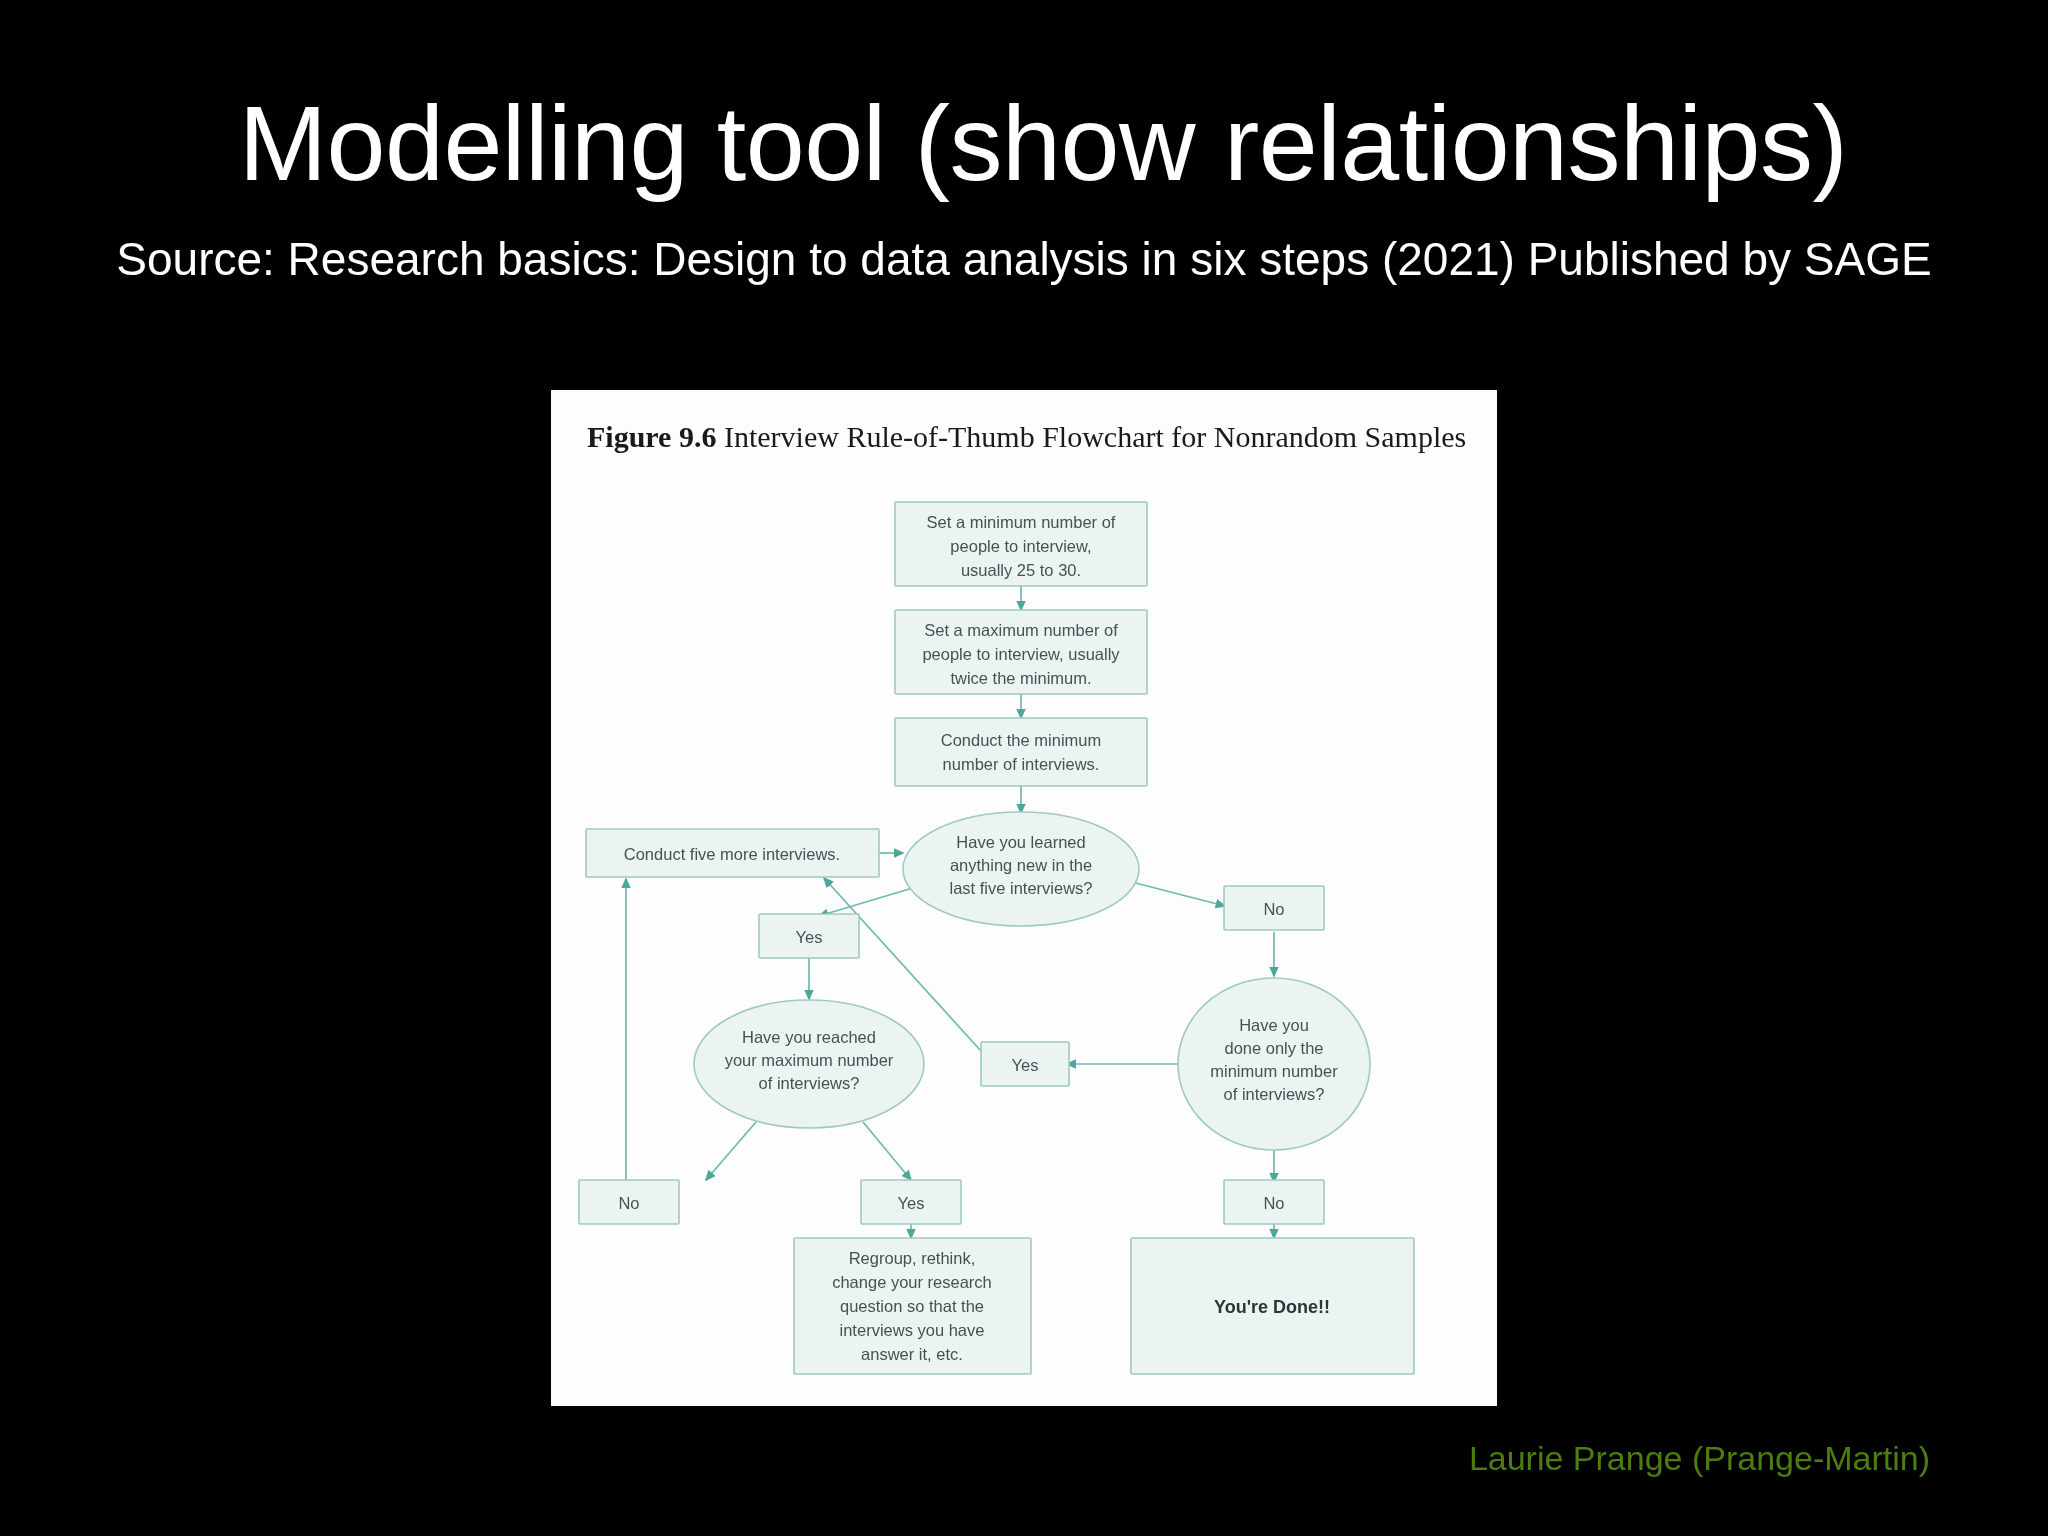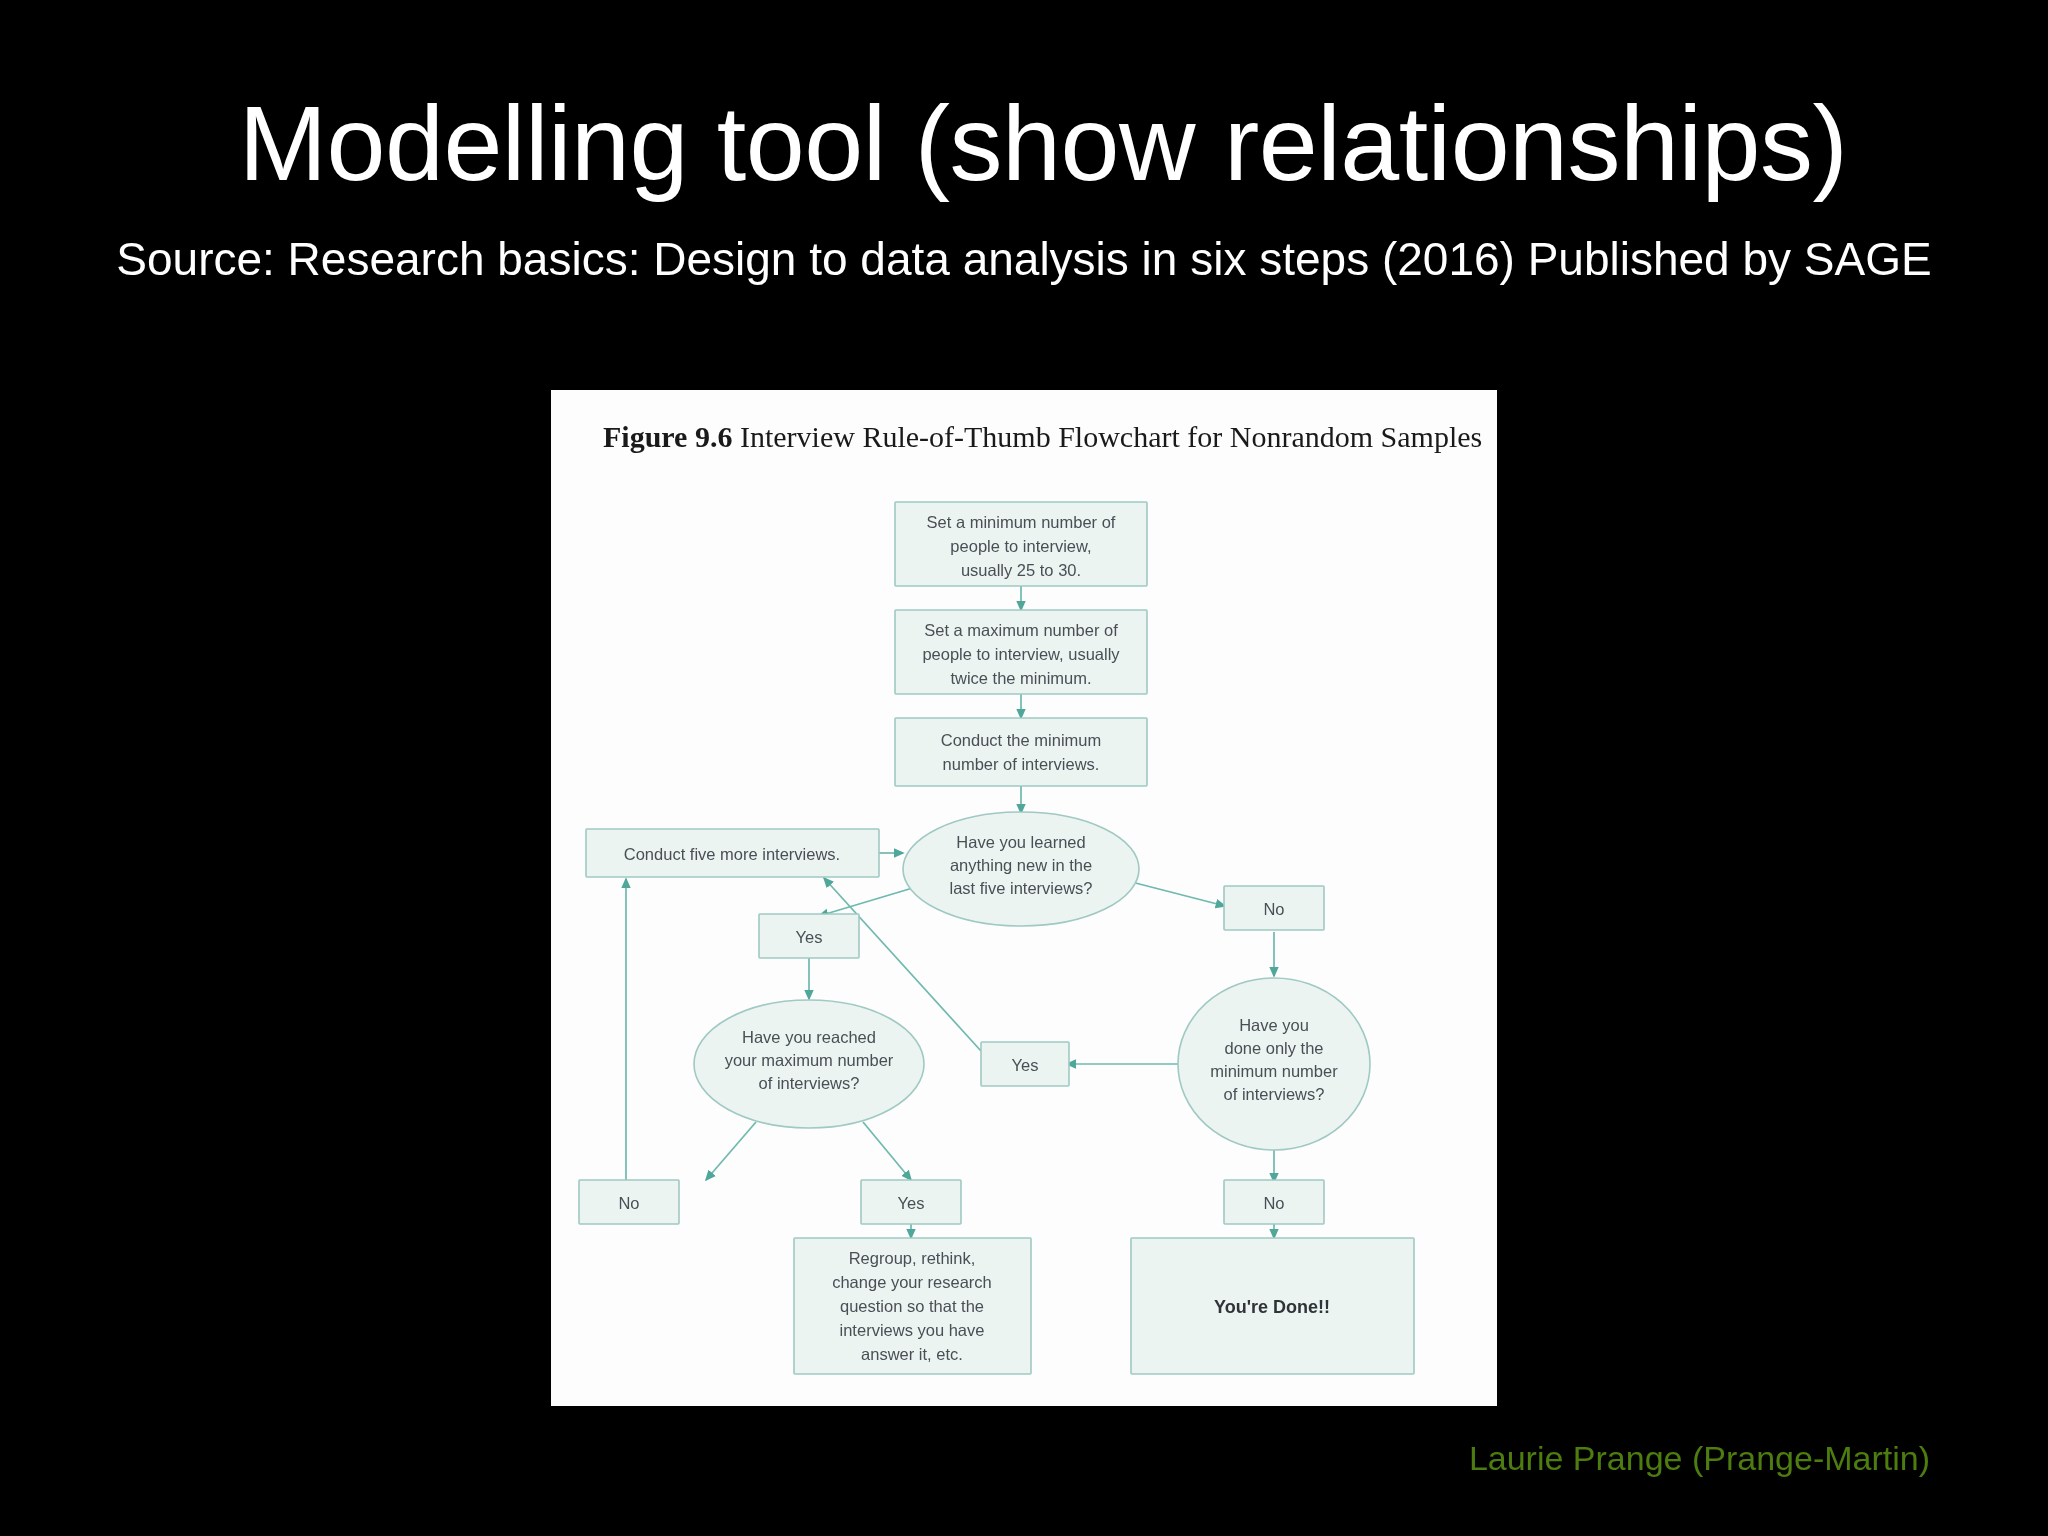--- a/index.html
+++ b/index.html
@@ -69,21 +69,20 @@
     overflow: hidden;
   }
   #figure-caption {
     position: absolute;
     left: 36px; top: 28px;
     width: 880px;
     color: #1a1a1a;
     font-family: "Liberation Serif", serif;
     font-size: 30px;
     line-height: 1.28;
-    margin-left: 16px;
   }
   #figure-caption .fig-label {
     font-weight: bold;
   }
   #flow-svg {
     position: absolute;
     left: 0; top: 96px;
     width: 946px; height: 920px;
     display: block;
   }
@@ -115,21 +114,21 @@
     white-space: nowrap;
   }
 </style>
 </head>
 <body>
 
 <div id="slide">
 
   <div id="title">Modelling tool (show relationships)</div>
 
-  <div id="subtitle">Source: Research basics: Design to data analysis in six steps (2016) Published by SAGE</div>
+  <div id="subtitle">Source: Research basics: Design to data analysis in six steps (2021) Published by SAGE</div>
 
 
   <div id="figure-panel">
 
     <div id="figure-caption">
       <span class="fig-label">Figure 9.6</span><span> Interview Rule-of-Thumb Flowchart for Nonrandom Samples</span>
     </div>
 
     <svg id="flow-svg" viewBox="0 0 946 920">
       <defs>

